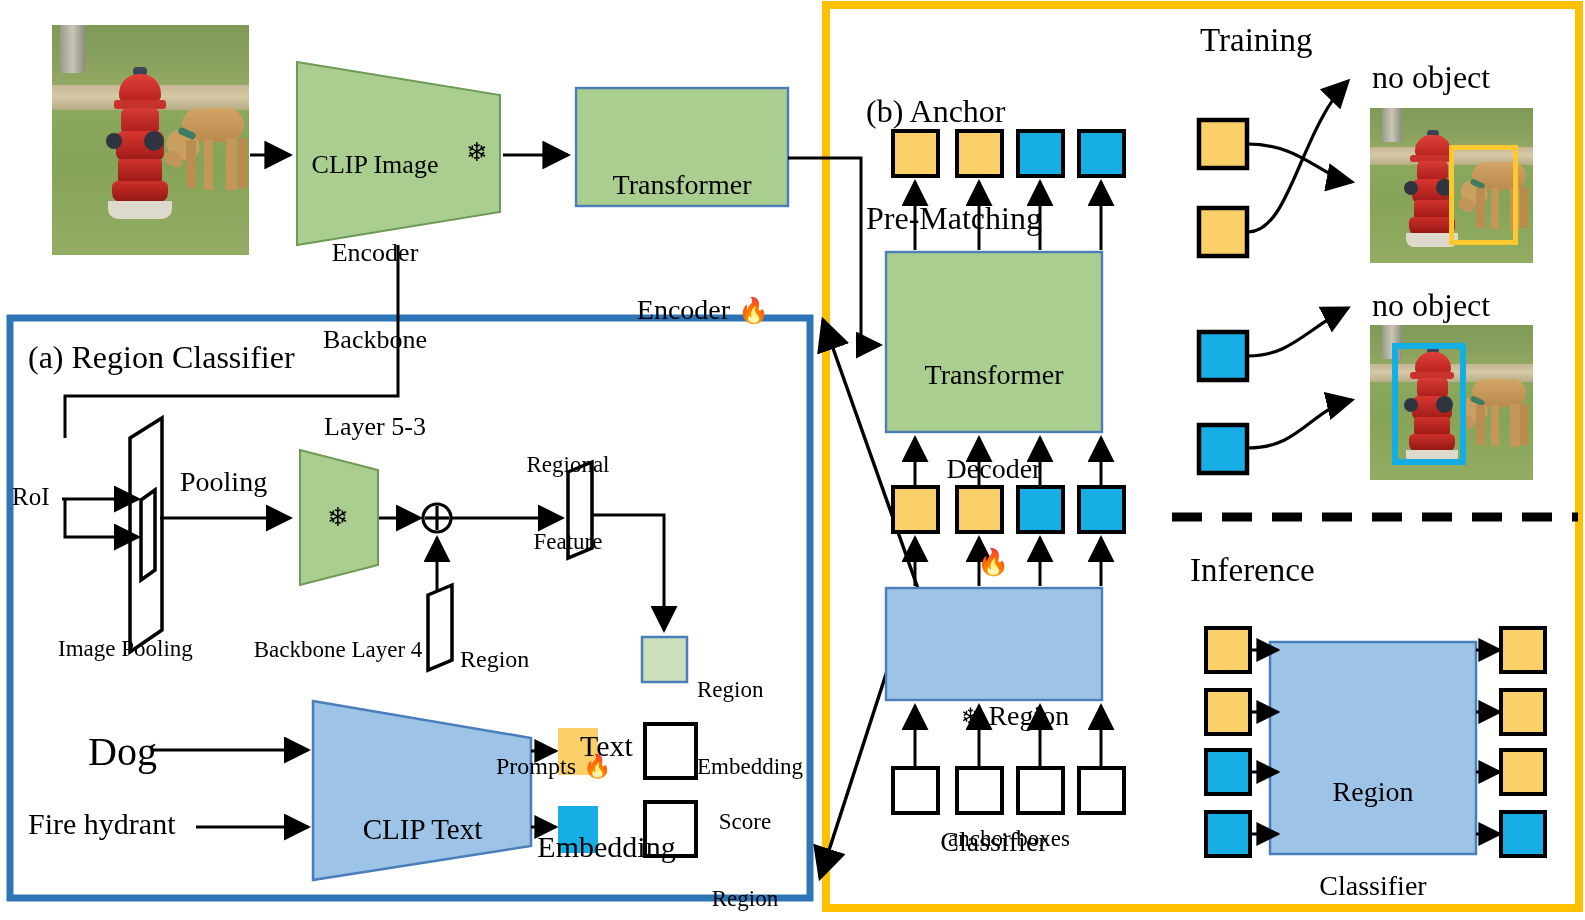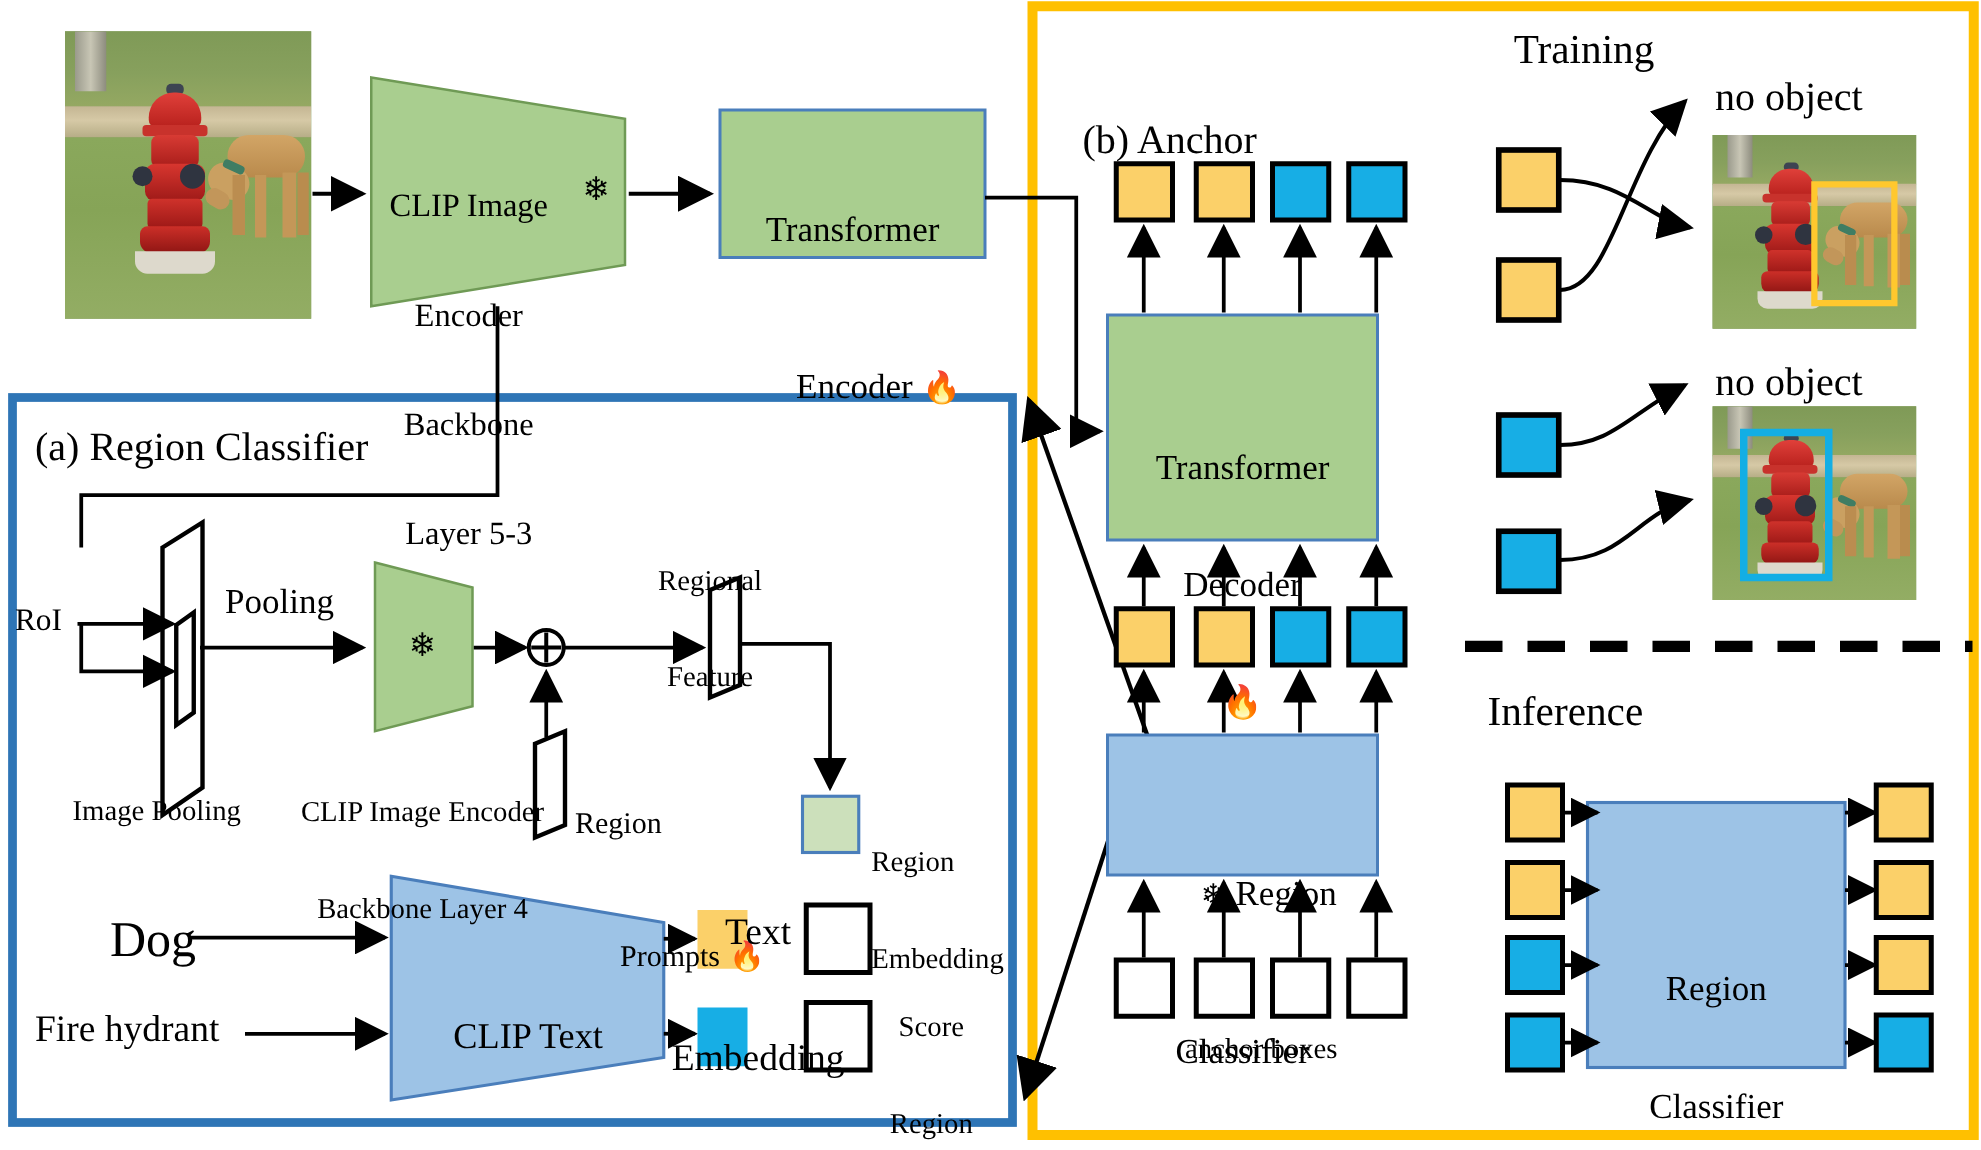--- a/index.html
+++ b/index.html
@@ -285,21 +285,20 @@
     </div>
   </div>
 
   <div class="txt" style="left:28px;top:340px;font-size:32px;">(a) Region Classifier</div>
 
   <div class="txt" style="left:12px;top:483px;font-size:25px;">RoI</div>
   <div class="txt" style="left:58px;top:636px;font-size:23px;">Image Pooling</div>
   <div class="txt" style="left:180px;top:466px;font-size:28px;">Pooling</div>
 
   <div class="txt ctr" style="left:218px;top:585px;width:240px;font-size:23px;">
-    <div>CLIP Image Encoder</div>
     <div>Backbone Layer 4</div>
   </div>
   <div class="txt" style="left:327px;top:503px;font-size:26px;font-family:'DejaVu Sans',sans-serif;">❄</div>
 
   <div class="txt" style="left:460px;top:592px;font-size:24px;">
     <div>Region</div>
     <div>
       <span>Prompts</span><span style="font-family:'DejaVu Sans',sans-serif;font-size:23px;"> 🔥</span>
     </div>
   </div>
@@ -329,38 +328,39 @@
     <div>
       
     </div>
   </div>
 
   <div class="txt" style="left:88px;top:730px;font-size:40px;">Dog</div>
   <div class="txt" style="left:28px;top:807px;font-size:30px;">Fire hydrant</div>
 
   <div class="txt" style="left:866px;top:22px;font-size:32px;">
     <div>(b) Anchor</div>
+    <div>Pre-Matching</div>
   </div>
 
   <div class="txt ctr" style="left:886px;top:296px;width:216px;font-size:28px;">
     <div>Transformer</div>
     <div>Decoder</div>
     <div style="font-family:'DejaVu Sans',sans-serif;font-size:26px;line-height:1.2;">🔥</div>
   </div>
 
   <div class="txt ctr" style="left:886px;top:606px;width:216px;font-size:28px;">
     <div>
       <span style="font-family:'DejaVu Sans',sans-serif;font-size:24px;">❄ </span><span>Region</span>
     </div>
     <div>Classifier</div>
   </div>
 
   <div class="txt ctr" style="left:893px;top:826px;width:232px;font-size:23px;">anchor boxes</div>
 
-  <div class="txt" style="left:1200px;top:22px;font-size:33px;margin-left:11px;">Training</div>
+  <div class="txt" style="left:1200px;top:22px;font-size:33px;">Training</div>
   <div class="txt" style="left:1372px;top:60px;font-size:32px;">no object</div>
   <div class="txt" style="left:1372px;top:288px;font-size:32px;">no object</div>
 
   <div class="txt" style="left:1190px;top:552px;font-size:33px;">Inference</div>
 
   <div class="txt ctr" style="left:1270px;top:713px;width:206px;font-size:28px;">
     <div>Region</div>
     <div>Classifier</div>
   </div>
 

